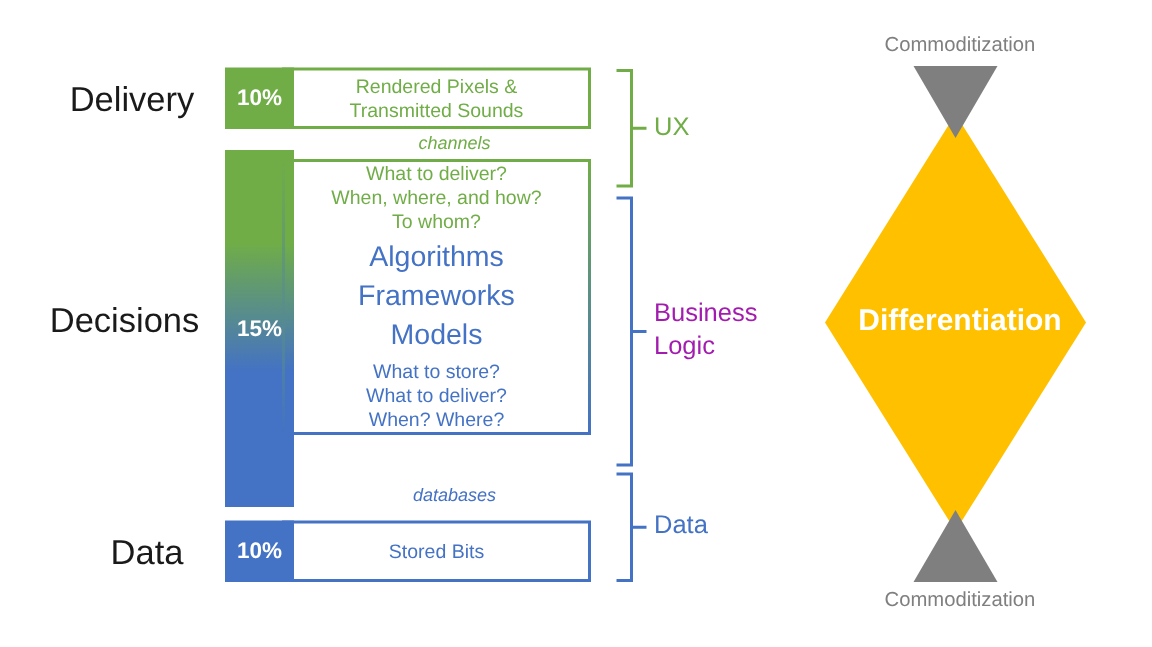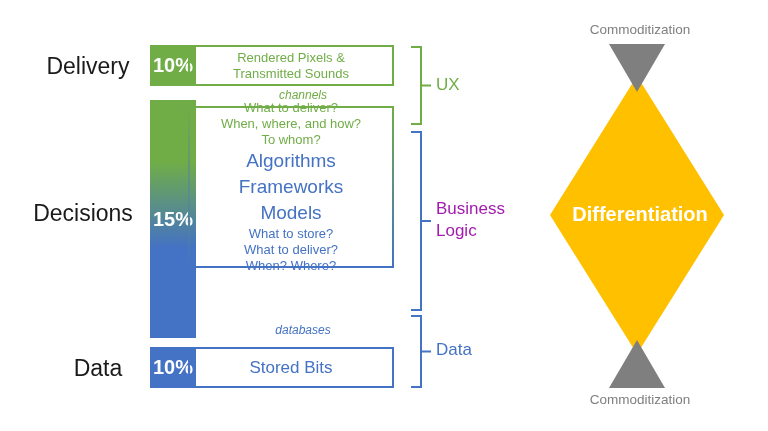--- a/index.html
+++ b/index.html
@@ -2,30 +2,30 @@
 <html><head>
 <meta charset="utf-8">
 <style>
   html,body{margin:0;padding:0;background:#fff;}
   .stage{
     position:relative;width:768px;height:431px;background:#ffffff;
     font-family:"Liberation Sans",sans-serif;overflow:hidden;
   }
   .rowlabel{position:absolute;color:#1a1a1a;font-size:23px;text-align:center;}
   .pct{position:absolute;left:150px;width:46px;display:flex;align-items:center;justify-content:center;
-       color:#ffffff;font-weight:bold;font-size:20px;}
+       color:#ffffff;font-weight:bold;font-size:15px;}
   .pct-delivery{top:45px;height:41px;background:#70AD47;}
   .pct-decisions{top:100px;height:238px;
        background:linear-gradient(180deg,#70AD47 0%,#70AD47 26%,#4472C4 62%,#4472C4 100%);}
   .pct-data{top:347px;height:41px;background:#4472C4;}
   .outbox{position:absolute;left:188px;width:206px;box-sizing:border-box;border:2px solid;
           display:flex;flex-direction:column;align-items:center;justify-content:center;text-align:center;}
   .box-delivery{top:45px;height:41px;border-color:#70AD47;color:#70AD47;font-size:13px;line-height:16px;}
-  .box-decisions{top:106px;height:162px;border-image:linear-gradient(180deg,#70AD47,#4472C4) 1;}
-  .box-data{top:347px;height:41px;border-color:#4472C4;color:#4472C4;font-size:17px;}
+  .box-decisions{top:106px;height:184px;border-image:linear-gradient(180deg,#70AD47,#4472C4) 1;}
+  .box-data{top:347px;height:41px;border-color:#4472C4;color:#4472C4;font-size:13px;}
   .qgreen{color:#70AD47;font-size:13px;line-height:16px;}
   .qblue{color:#4472C4;font-size:13px;line-height:16px;}
   .core{color:#4472C4;font-size:19px;line-height:26px;}
   .spacer{height:4px;}
   .caption{position:absolute;left:200px;width:206px;text-align:center;font-style:italic;font-size:12px;}
   .caption-channels{top:88px;color:#70AD47;}
   .caption-databases{top:323px;color:#4472C4;}
   .bracket{position:absolute;left:410px;}
   .blabel{position:absolute;left:436px;font-size:17px;line-height:22px;}
   .blabel-ux{top:74px;color:#70AD47;text-align:center;}

